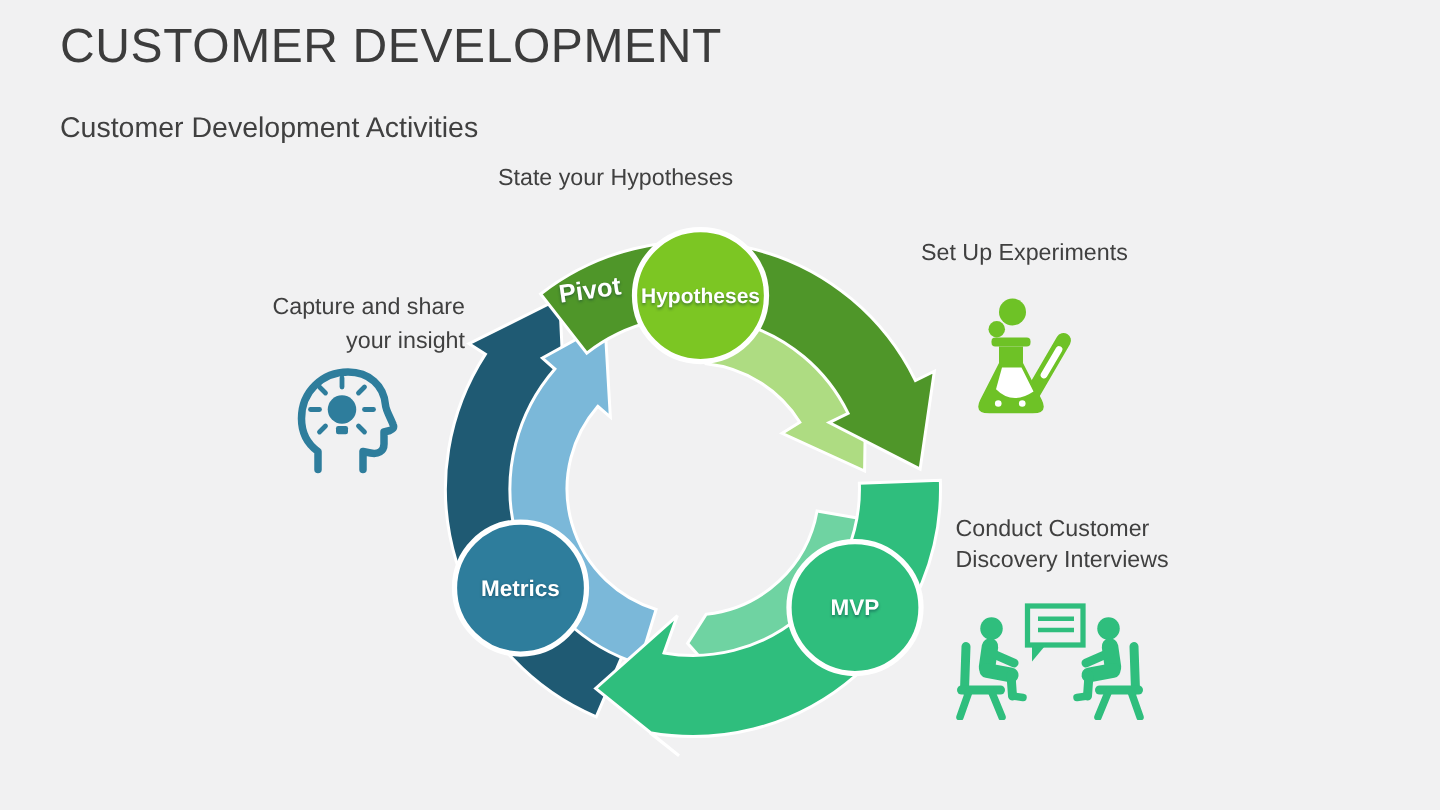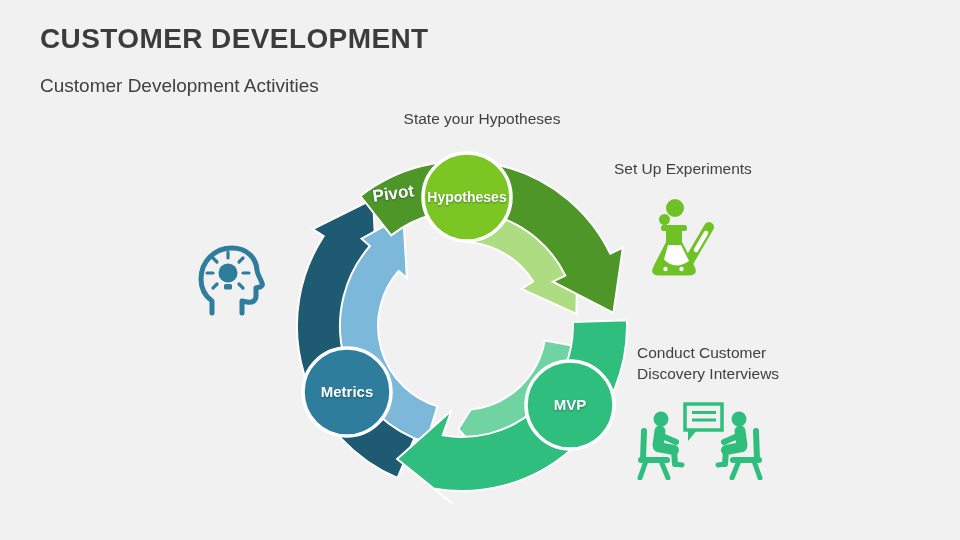--- a/index.html
+++ b/index.html
@@ -1,21 +1,21 @@
 <!DOCTYPE html>
 <html style="--bg: #f1f1f2; --ink: #3c3c3c; --text: #404040; --dark-green: #4f9629; --bright-green: #7cc623; --light-green: #aedc82; --flask-green: #6ec226; --emerald: #2fbe7d; --mint: #6fd3a2; --teal-dark: #1f5a73; --steel-blue: #2e7d9c; --light-blue: #7bb8d9;"><head>
 <meta charset="utf-8">
 <style>
   html,body{margin:0;padding:0;}
   body{width:960px;height:540px;overflow:hidden;font-family:"Liberation Sans",sans-serif;}
   .slide{position:relative;width:960px;height:540px;background:var(--bg);}
-  .title{position:absolute;left:40px;top:23px;font-size:28px;font-weight:bold;color:var(--ink);letter-spacing:.4px;}
+  .title{position:absolute;left:40px;top:12px;font-size:32px;font-weight:normal;color:var(--ink);letter-spacing:.4px;}
   .subtitle{position:absolute;left:40px;top:75px;font-size:19px;color:var(--text);}
   .anno{position:absolute;font-size:15.5px;color:var(--text);line-height:21px;}
-  #anno-state{left:332px;top:108px;width:300px;text-align:center;}
+  #anno-state{left:332px;top:108px;width:300px;text-align:left;}
   #anno-experiments{left:614px;top:158px;}
   #anno-interviews{left:637px;top:342px;}
   #anno-insight{left:150px;top:193px;width:160px;text-align:right;line-height:23px;}
   svg{position:absolute;left:0;top:0;}
   #cycle-svg{width:960px;height:540px;}
   .icon{position:absolute;}
   #flask-icon{left:648px;top:193px;}
   #interview-icon{left:637px;top:398px;}
   #head-icon{left:196px;top:241px;}
   .arrow-path{stroke:#fff;stroke-width:2;}
@@ -54,20 +54,24 @@
 
   <div class="anno" id="anno-state">State your Hypotheses</div>
 
   <div class="anno" id="anno-interviews">
     <div>Conduct Customer</div>
     <div>Discovery Interviews</div>
   </div>
 
   <div class="anno" id="anno-experiments">Set Up Experiments</div>
 
+  <div class="anno" id="anno-insight">
+    <div>Capture and share</div>
+    <div>your insight</div>
+  </div>
 
   <svg class="icon" id="flask-icon" width="72" height="94" viewBox="0 0 72 94" xmlns="http://www.w3.org/2000/svg">
     <circle class="fg-fill" cx="27" cy="15" r="9"></circle>
     <circle class="fg-fill" cx="16.5" cy="26.5" r="5.5"></circle>
     <line class="fg-stroke" x1="61" y1="34" x2="40" y2="70" stroke-width="10" stroke-linecap="round"></line>
     <line class="white-stroke" x1="58" y1="40" x2="48" y2="57" stroke-width="4.5" stroke-linecap="round"></line>
     <rect class="fg-fill" x="13" y="32" width="26" height="6" rx="2.5"></rect>
     <path class="fg-fill" d="M18,38 h16 v11 l12.5,24.5 q4.5,9 -6,9 H11.5 q-10.5,0 -6,-9 L18,49 Z"></path>
     <path class="white-fill" d="M20,52 h13 l8,16 q-14,9.5 -25,-1.5 Z"></path>
     <circle class="white-fill" cx="17.5" cy="76" r="2.2"></circle>

